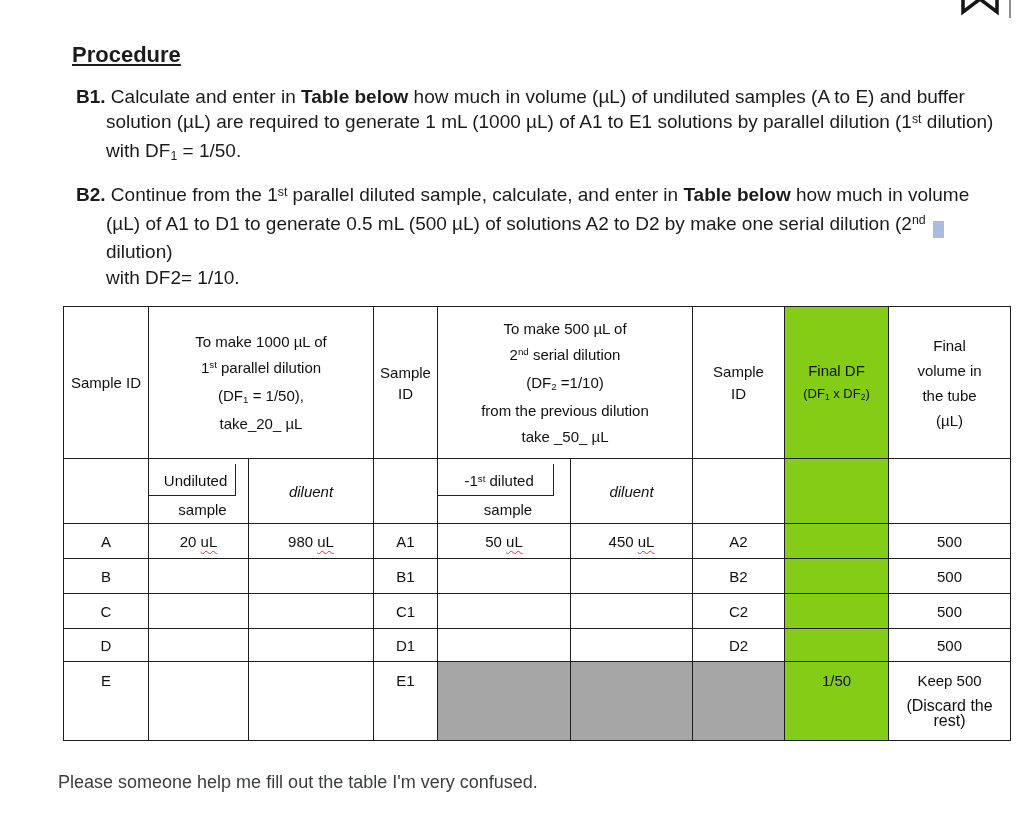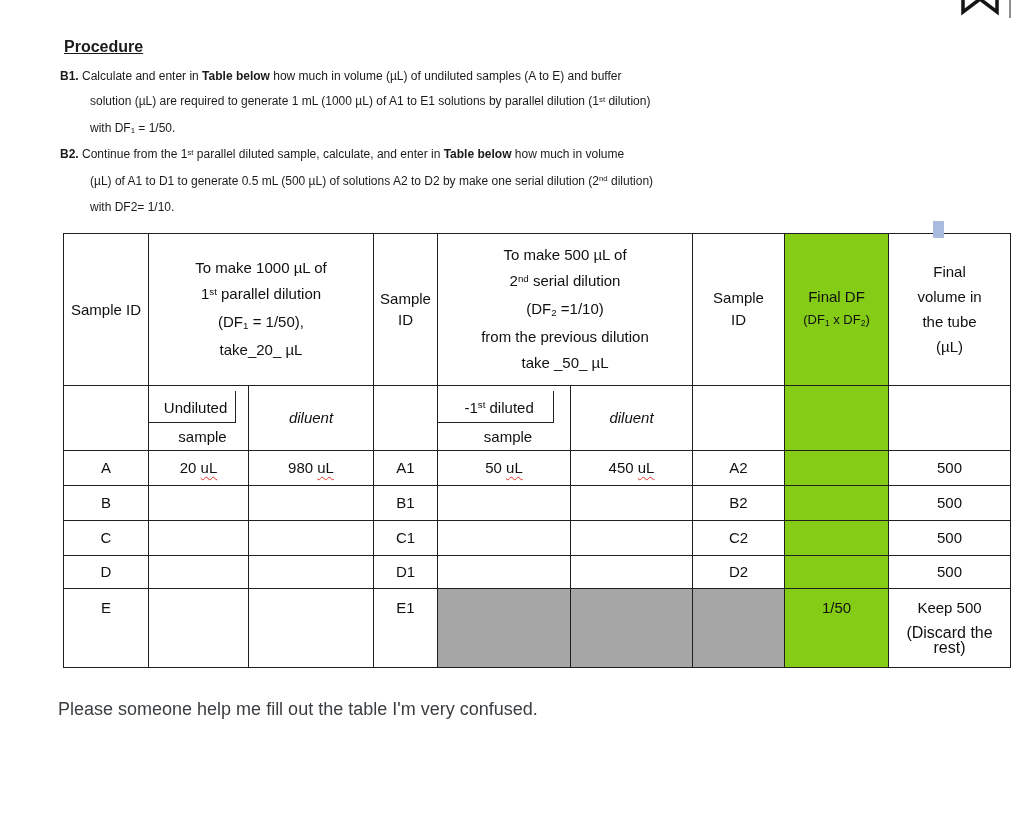--- a/index.html
+++ b/index.html
@@ -14,25 +14,25 @@
   }
 
   
   .top-icons { position: absolute; top: 0; right: 0; width: 70px; height: 24px; }
   .bookmark-svg { position: absolute; top: -36px; right: 22px; }
   .vbar { position: absolute; top: 0; right: 13px; width: 2px; height: 18px; background: #8f8f8f; }
 
   .content { position: absolute; left: 60px; top: 30px; width: 950px; }
 
   .proc-title {
-    font-size: 16px; font-weight: bold; text-decoration: underline;
-    margin: 4px; line-height: 25.5px;
+    font-size: 22px; font-weight: bold; text-decoration: underline;
+    margin: 12px; line-height: 25.5px;
   }
   p.step {
-    font-size: 12px; line-height: 25.5px; margin: 0;
+    font-size: 19px; line-height: 25.5px; margin: 16px;
     padding-left: 30px; text-indent: -30px;
   }
   p.step b { font-weight: bold; }
   .sup { font-size: 0.65em; position: relative; top: -0.42em; }
   .sub { font-size: 0.65em; position: relative; top: 0.25em; }
 
   .ga-box {
     margin: 36px 0 0 73px; width: 788px; height: 56px;
     background: #c7d6a2; border: 1.4px solid #5e5e5e;
     display: flex; align-items: center; justify-content: center;

